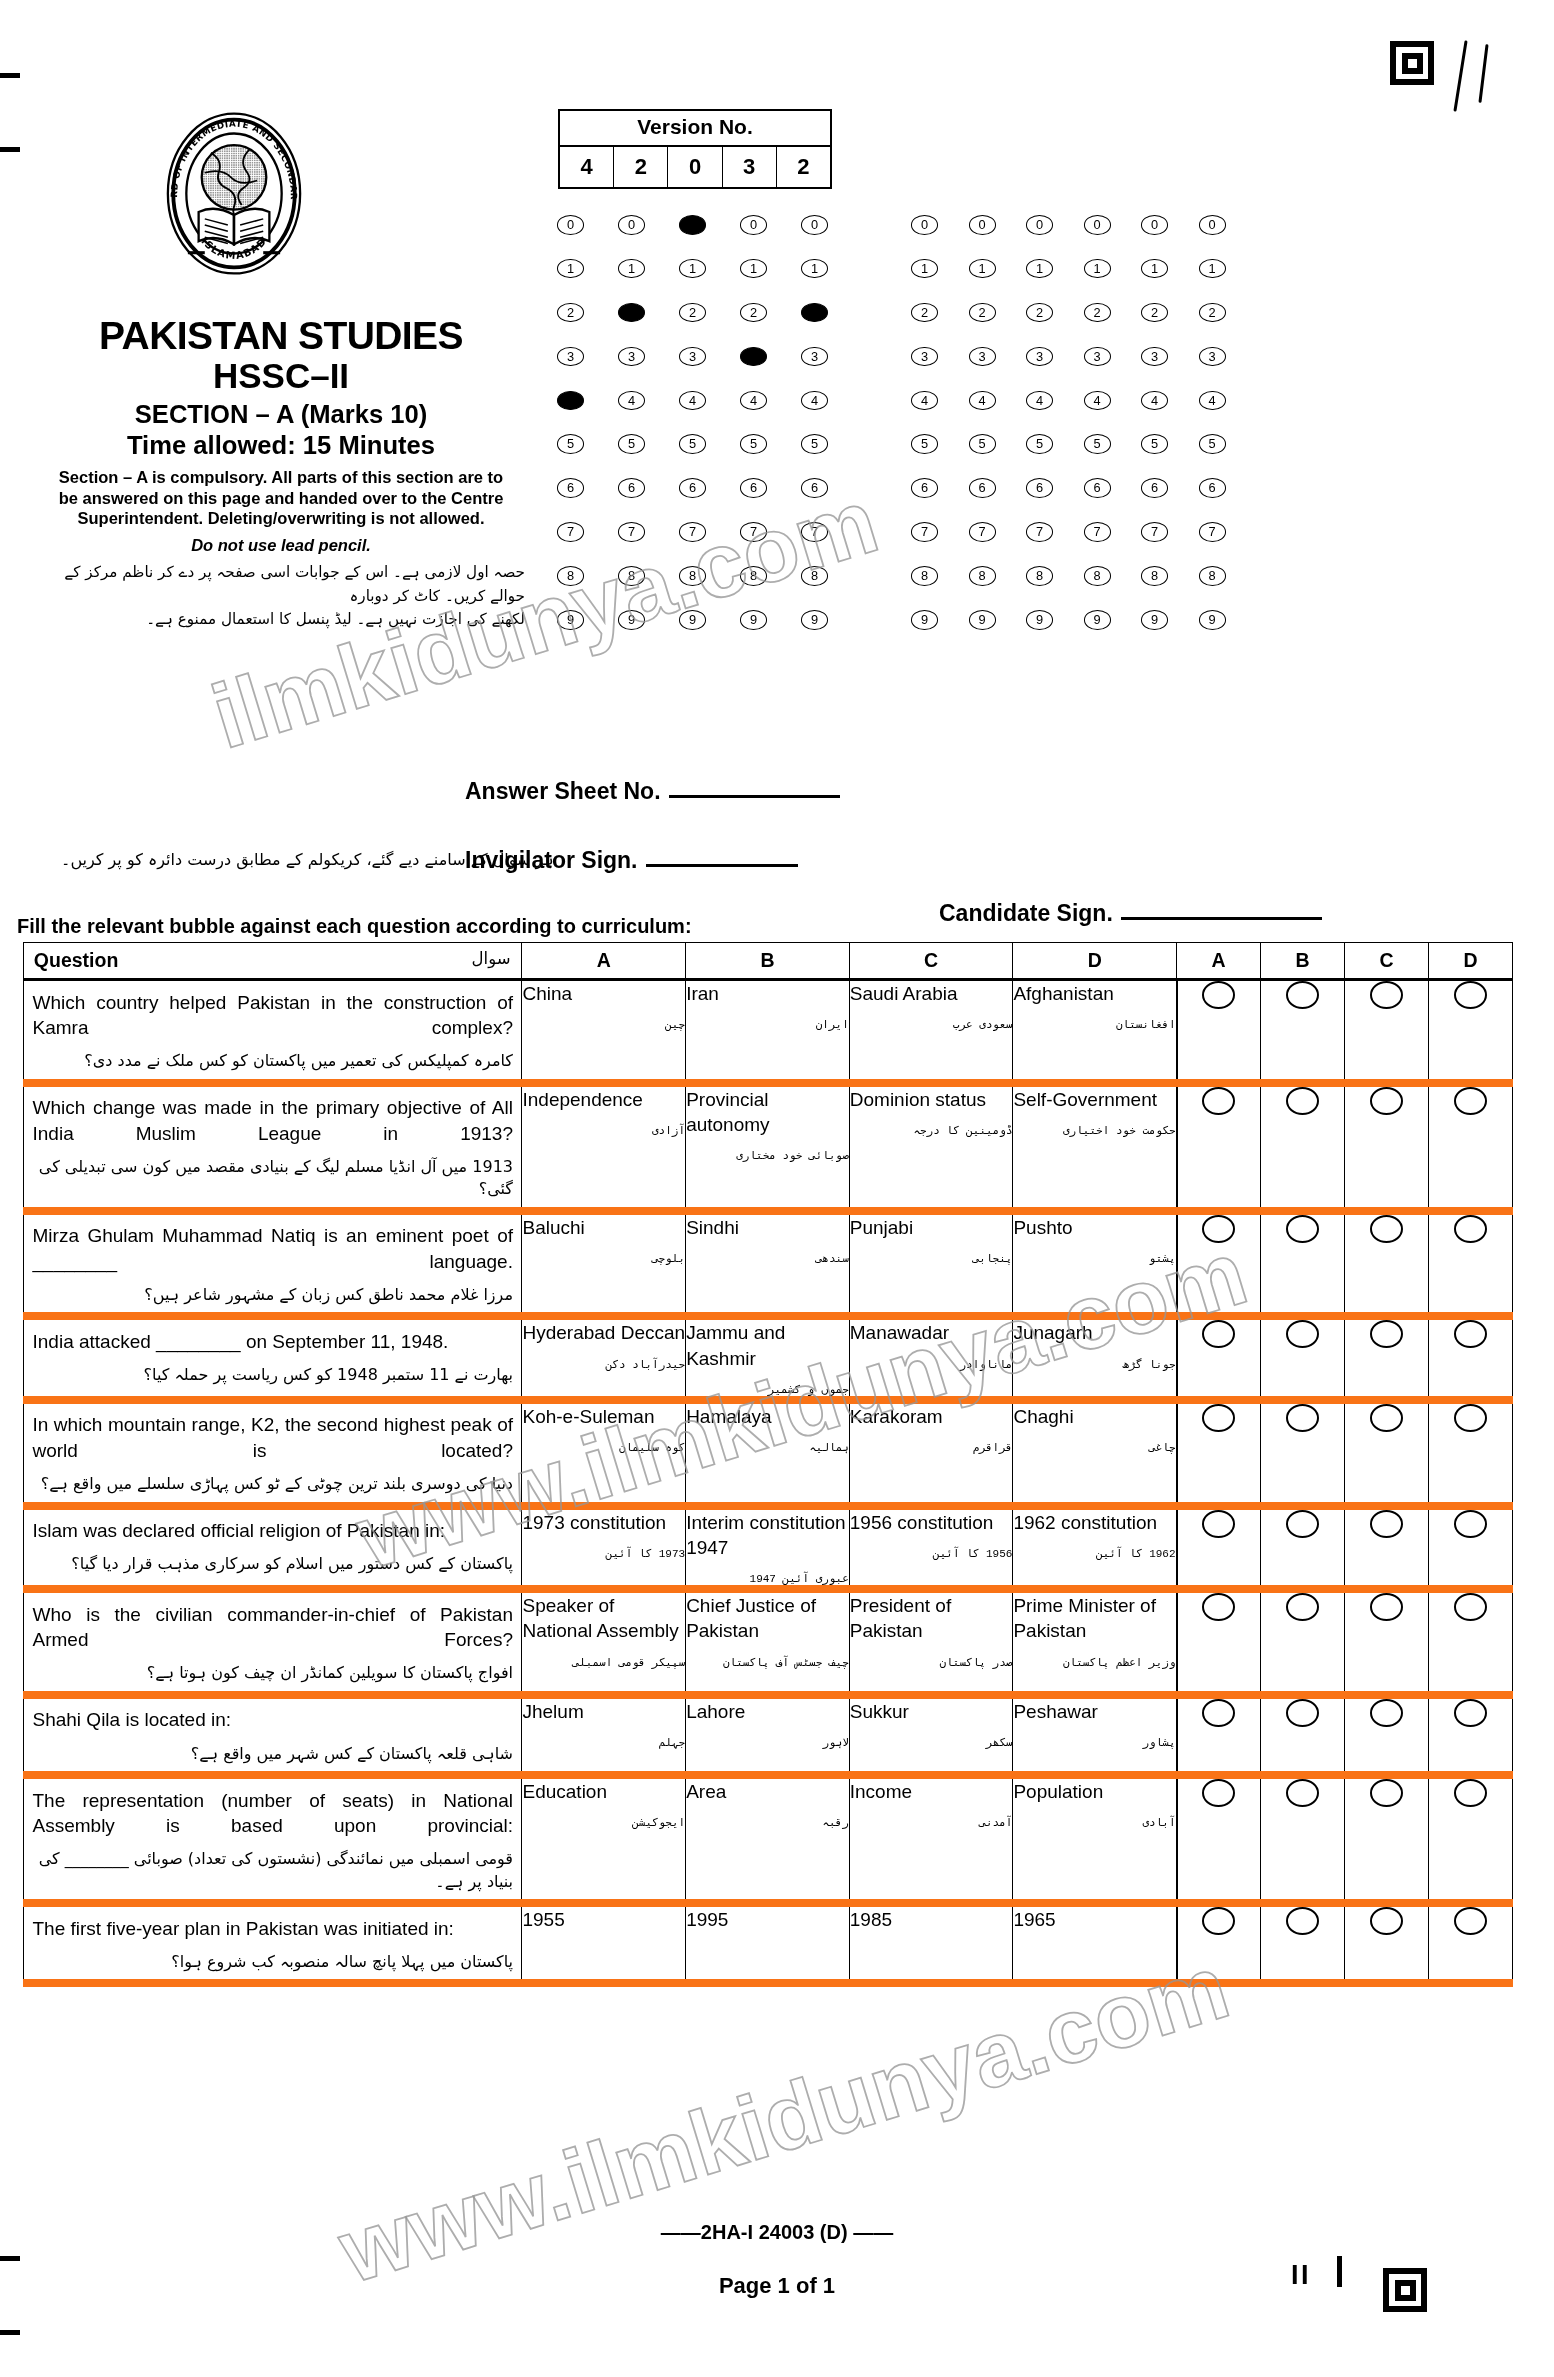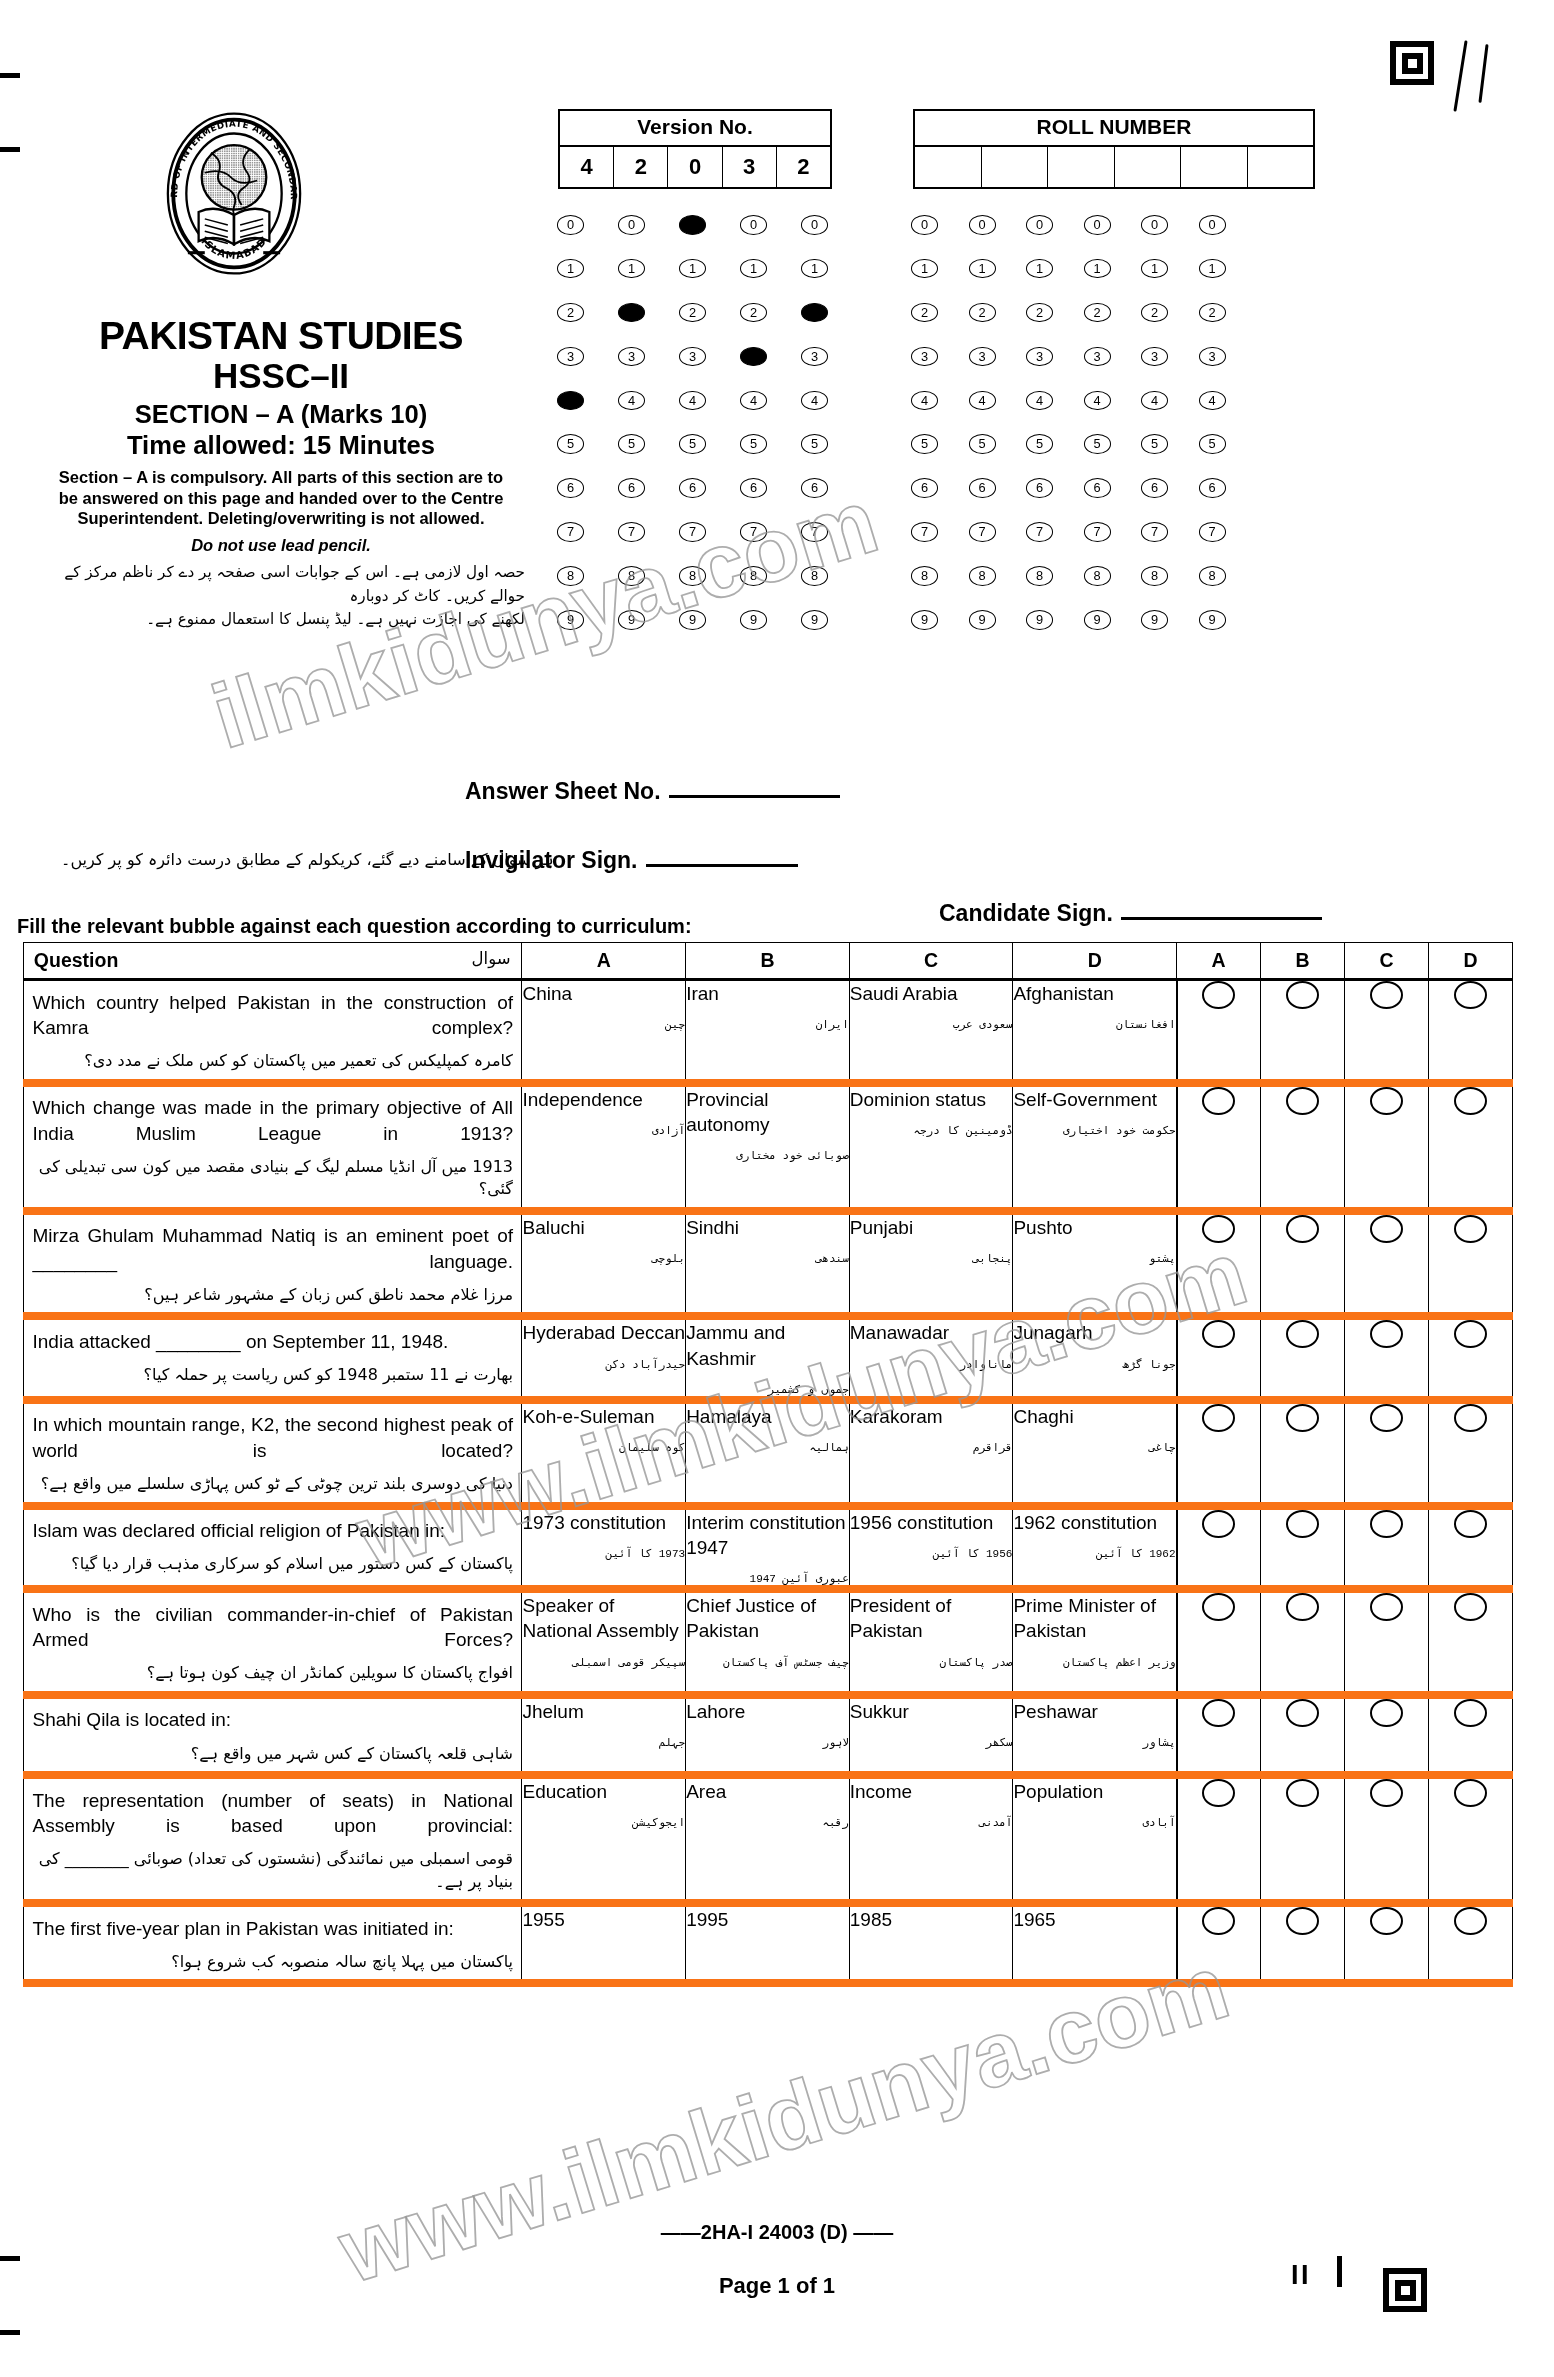--- a/index.html
+++ b/index.html
@@ -176,31 +176,20 @@
     <div class="boxhead">Version No.</div>
     <div class="boxcells" id="version-cells">
         <div class="cell">4</div>
         <div class="cell">2</div>
         <div class="cell">0</div>
         <div class="cell">3</div>
         <div class="cell">2</div>
       </div>
   </div>
 
-  <div class="boxwrap" style="left:913px;top:109px;width:402px;">
-    <div class="boxhead">ROLL NUMBER</div>
-    <div class="boxcells" id="roll-cells">
-        <div class="cell"></div>
-        <div class="cell"></div>
-        <div class="cell"></div>
-        <div class="cell"></div>
-        <div class="cell"></div>
-        <div class="cell"></div>
-      </div>
-  </div>
 
   <div class="bubblegrid" id="version-bubbles" style="left:557px;top:215px;gap:34px;">
       <div class="bcol" style="gap: 24.4px;">
         <div class="bubble">0</div>
         <div class="bubble">1</div>
         <div class="bubble">2</div>
         <div class="bubble">3</div>
         <div class="bubble filled">4</div>
         <div class="bubble">5</div>
         <div class="bubble">6</div>

